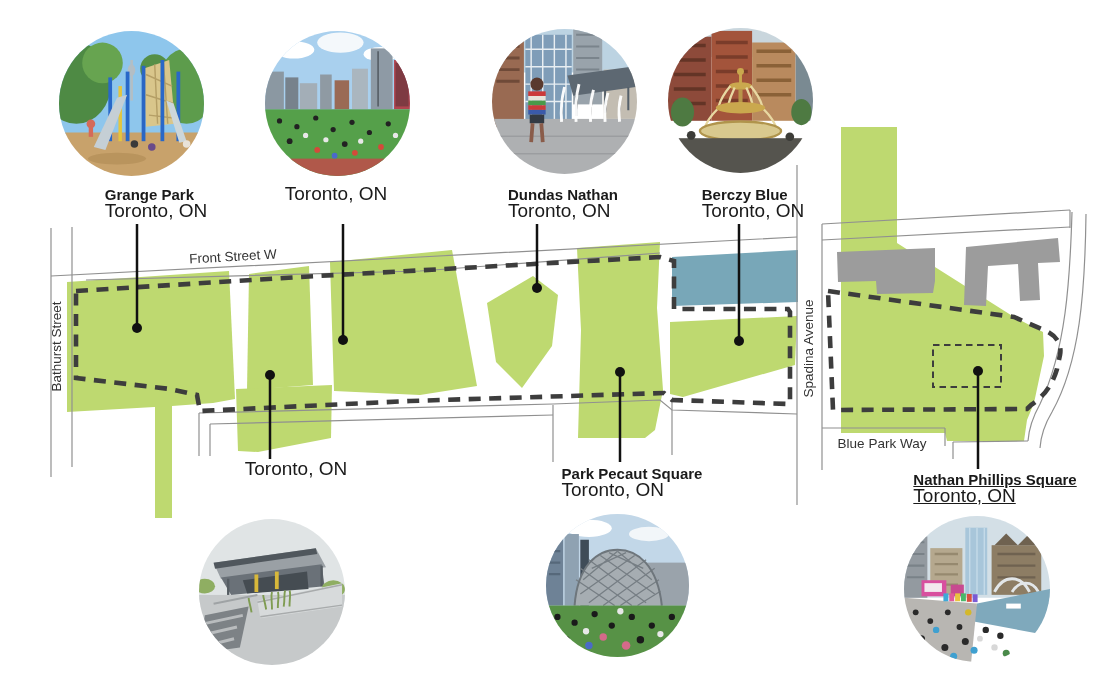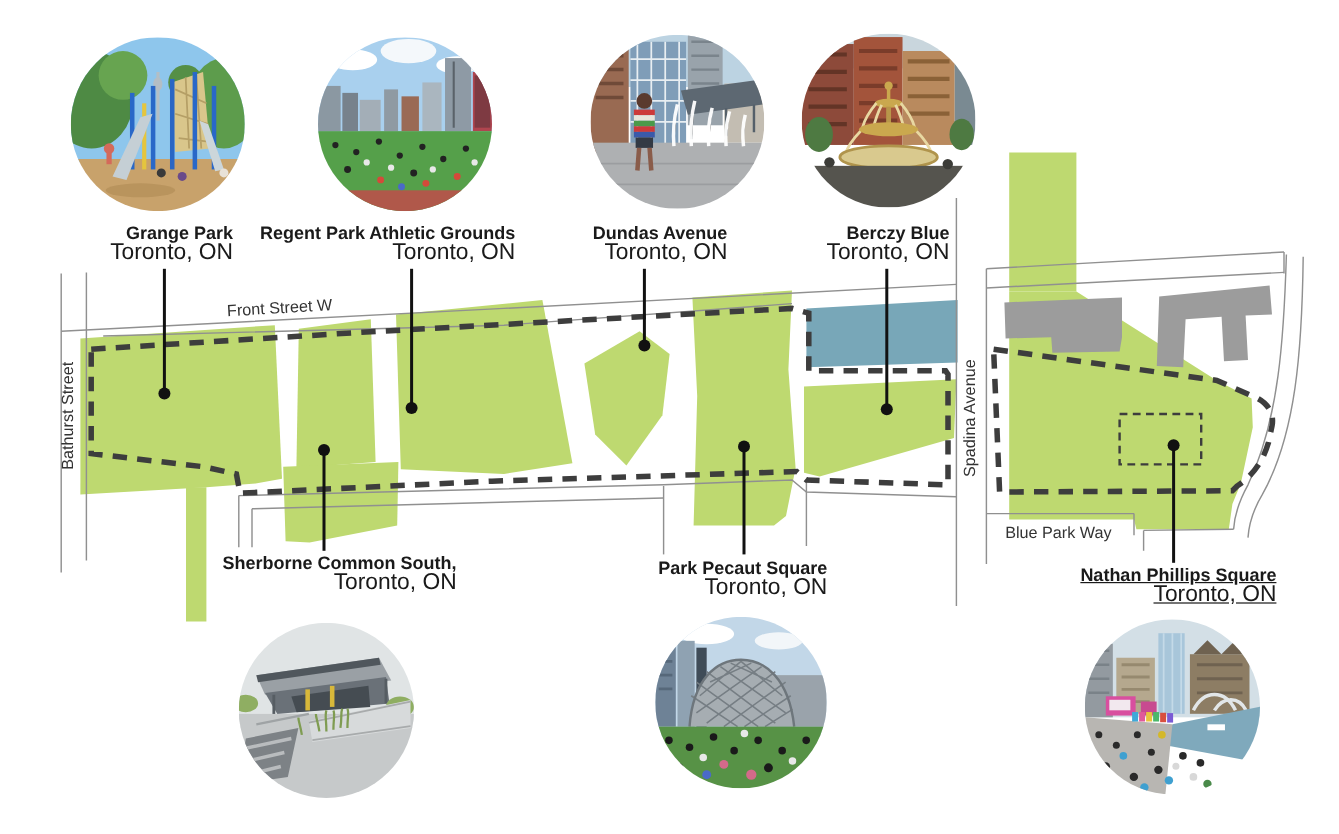--- a/index.html
+++ b/index.html
@@ -10,21 +10,21 @@
     --c-dash:#3d3d3d;
     --c-text:#1a1a1a;
     --c-streettext:#333333;
   }
   *{margin:0;padding:0;box-sizing:border-box;}
   body{background:#ffffff;font-family:"Liberation Sans", sans-serif;}
   #stage{position:relative;width:1116px;height:695px;background:#ffffff;overflow:hidden;}
   #map-svg{position:absolute;left:0;top:0;}
   .photo{position:absolute;border-radius:50%;overflow:hidden;}
   .photo svg{display:block;width:100%;height:100%;}
-  .park-label{position:absolute;transform:translateX(-50%);text-align:right;color:var(--c-text);white-space:nowrap;}
+  .park-label{position:absolute;transform:translateX(-50%);text-align:left;color:var(--c-text);white-space:nowrap;margin-left:13px;}
   .park-label .pname{font-size:15px;font-weight:bold;line-height:17px;}
   .park-label .pcity{font-size:19px;line-height:16px;}
   .street-label{position:absolute;color:var(--c-streettext);font-size:13.5px;text-align:center;white-space:nowrap;}
   .rot-90{transform:rotate(-90deg);transform-origin:center center;}
   .rot-front{transform:rotate(-3.4deg);transform-origin:center center;}
 </style>
 </head>
 <body>
 
 <div id="stage">
@@ -102,33 +102,31 @@
   <div class="street-label rot-front" style="left:168px;top:249px;width:130px;">Front Street W</div>
   <div class="street-label rot-90" style="left:-14px;top:339px;width:140px;">Bathurst Street</div>
   <div class="street-label rot-90" style="left:738px;top:341px;width:140px;">Spadina Avenue</div>
   <div class="street-label" style="left:822px;top:436px;width:120px;">Blue Park Way</div>
 
   <div class="park-label" style="left:143px;top:186px;">
     <div class="pname">Grange Park</div>
     <div class="pcity">Toronto, ON</div>
   </div>
   <div class="park-label" style="left:323px;top:186px;">
-    <div class="pname">Regent Park Athletic Grounds</div>
     <div class="pcity">Toronto, ON</div>
   </div>
   <div class="park-label" style="left:550px;top:186px;">
-    <div class="pname">Dundas Avenue</div>
+    <div class="pname">Dundas Nathan</div>
     <div class="pcity">Toronto, ON</div>
   </div>
   <div class="park-label" style="left:740px;top:186px;">
     <div class="pname">Berczy Blue</div>
     <div class="pcity">Toronto, ON</div>
   </div>
   <div class="park-label" style="left:283px;top:461px;">
-    <div class="pname">Sherborne Common South,</div>
     <div class="pcity">Toronto, ON</div>
   </div>
   <div class="park-label" style="left:619px;top:465px;">
     <div class="pname">Park Pecaut Square</div>
     <div class="pcity">Toronto, ON</div>
   </div>
   <div class="park-label" style="left:982px;top:471px;text-decoration:underline;">
     <div class="pname">Nathan Phillips Square</div>
     <div class="pcity">Toronto, ON</div>
   </div>

